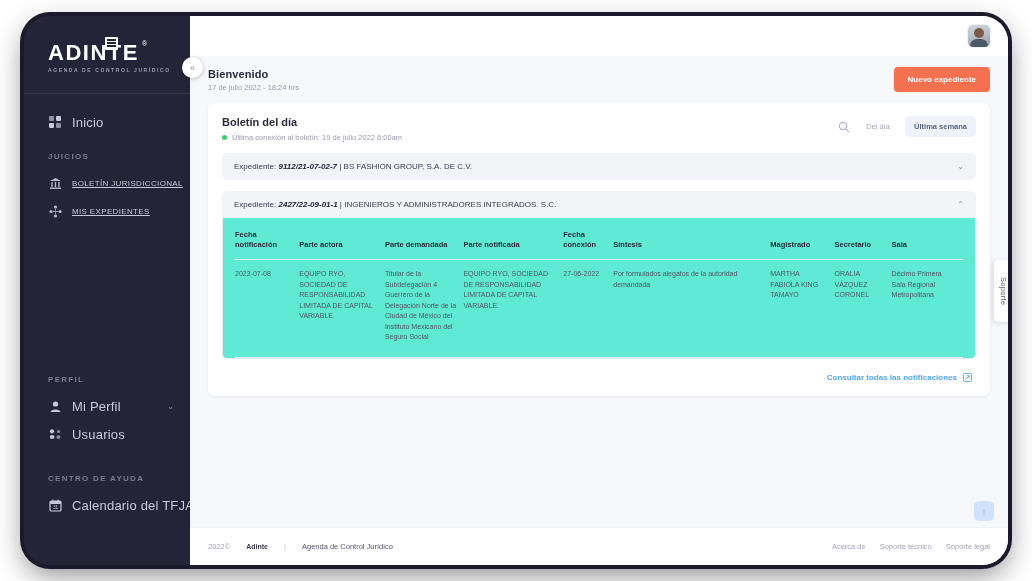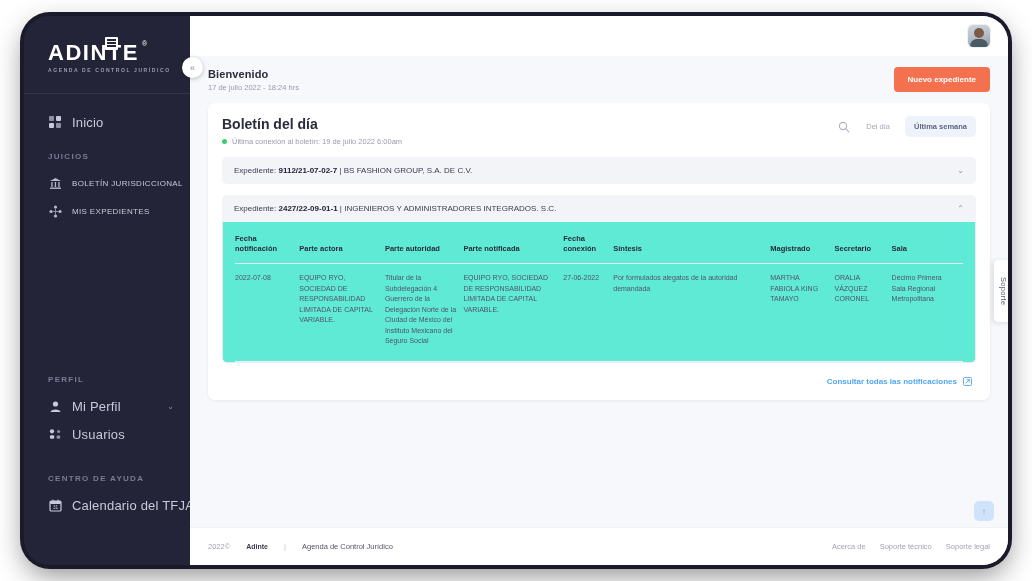--- a/index.html
+++ b/index.html
@@ -107,21 +107,21 @@
     align-items: center;
     justify-content: center;
   }
   .nav-icon svg { display:block; }
   .nav-label {
     color: #c9c9d8;
     font-size: 13px;
     letter-spacing: 0.2px;
     white-space: nowrap;
   }
-  .nav-label.upper { font-size: 8px; letter-spacing: 0.35px; }
+  .nav-label.upper { font-size: 8px; letter-spacing: 0.35px; text-decoration: underline; }
   .nav-chevron {
     position: absolute;
     right: 16px;
     color: #8b8ba3;
     font-size: 8px;
   }
   .nav-gap-lg { height: 150px; }
   .nav-gap-md { height: 26px; }
 
   
@@ -236,21 +236,21 @@
     border-radius: 7px;
     box-shadow: 0 1px 3px rgba(30,35,70,0.07);
     padding: 13px 14px 12px 14px;
   }
   #boletin-head {
     display: flex;
     align-items: flex-start;
     justify-content: space-between;
   }
   #boletin-title {
-    font-size: 14px;
+    font-size: 11px;
     font-weight: 700;
     color: #2b2b3c;
   }
   #boletin-status {
     display: flex;
     align-items: center;
     margin-top: 5px;
   }
   .status-dot {
     width: 5px;
@@ -303,21 +303,21 @@
   .exp-row.open {
     border-radius: 5px 5px 0 0;
   }
   .exp-label {
     font-size: 8px;
     color: #3a3a50;
     white-space: nowrap;
     overflow: hidden;
     text-overflow: ellipsis;
   }
-  .exp-label b { font-weight: 700; color: #22223a; }
+  .exp-label b { font-weight: 700; color: #22223a; font-style: italic; }
   .exp-chevron {
     font-size: 8px;
     color: #8b8ba3;
     margin-left: 10px;
     flex: 0 0 auto;
   }
 
   
   #exp-table-panel {
     border: 1px solid #e9eaf1;
@@ -611,21 +611,21 @@
           <span class="exp-label"><span>Expediente: </span><b>2427/22-09-01-1</b><span> | </span><span>INGENIEROS Y ADMINISTRADORES INTEGRADOS. S.C.</span></span>
           <span class="exp-chevron">⌃</span>
         </div>
 
         <div id="exp-table-panel">
           <table class="bol">
             <thead>
               <tr>
                 <th class="col-1">Fecha notificación</th>
                 <th class="col-2">Parte actora</th>
-                <th class="col-3">Parte autoridad</th>
+                <th class="col-3">Parte demandada</th>
                 <th class="col-4">Parte notificada</th>
                 <th class="col-5">Fecha conexión</th>
                 <th class="col-6">Síntesis</th>
                 <th class="col-7">Magistrado</th>
                 <th class="col-8">Secretario</th>
                 <th class="col-9">Sala</th>
               </tr>
             </thead>
             <tbody>
               <tr>

